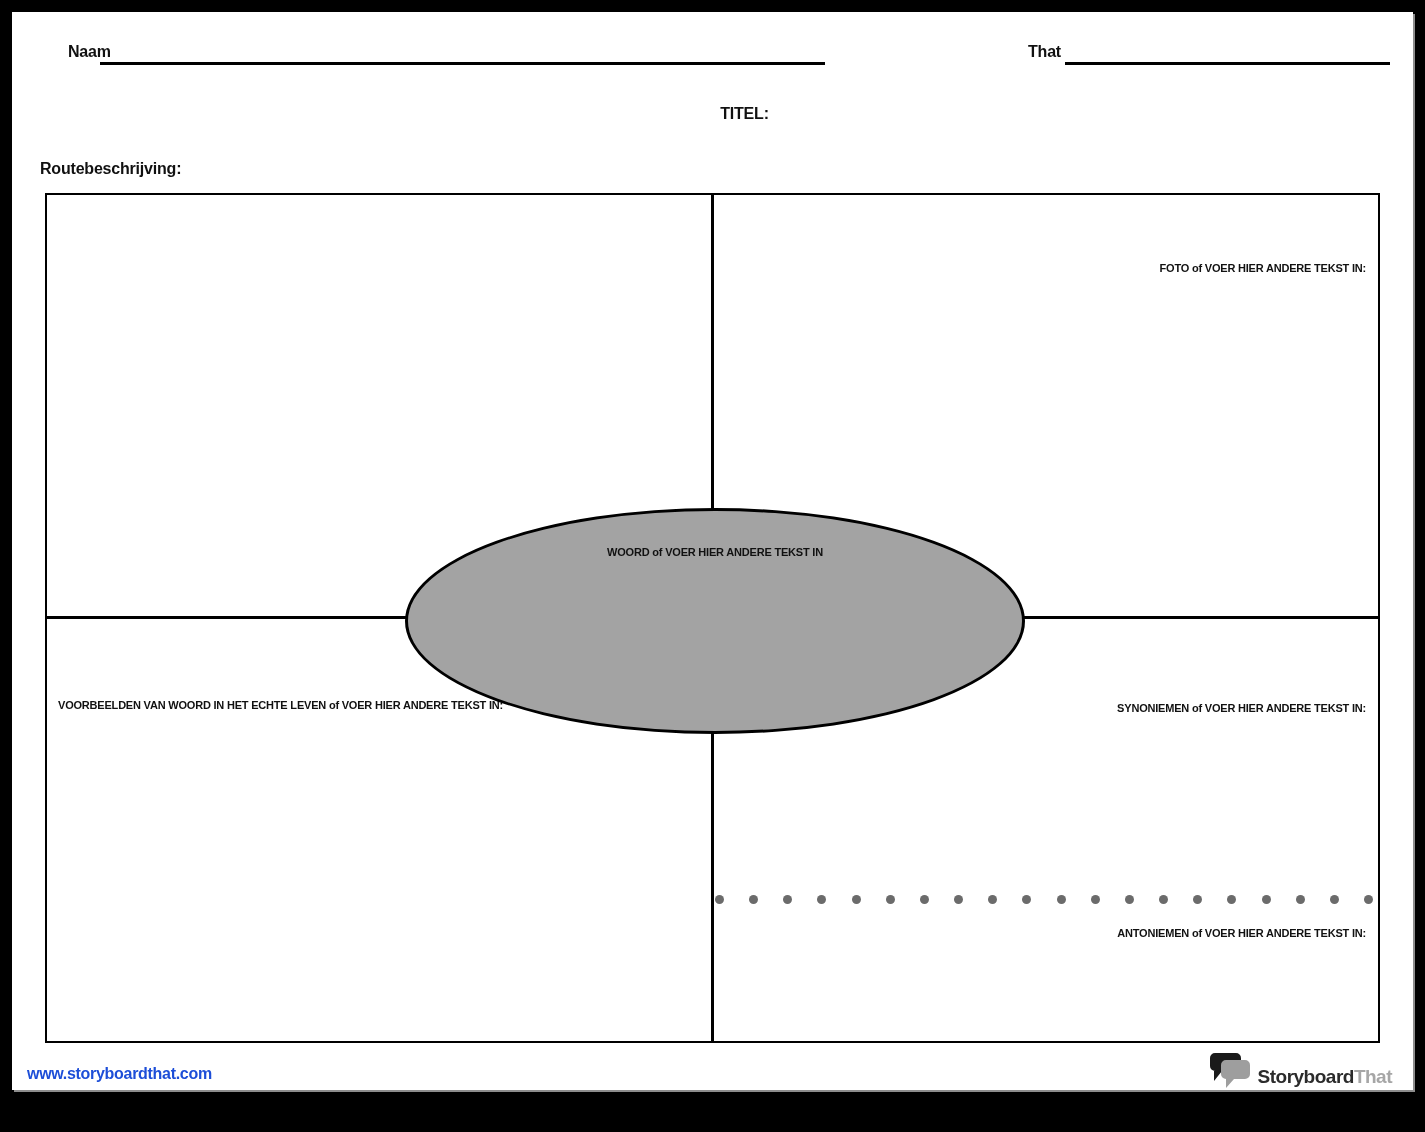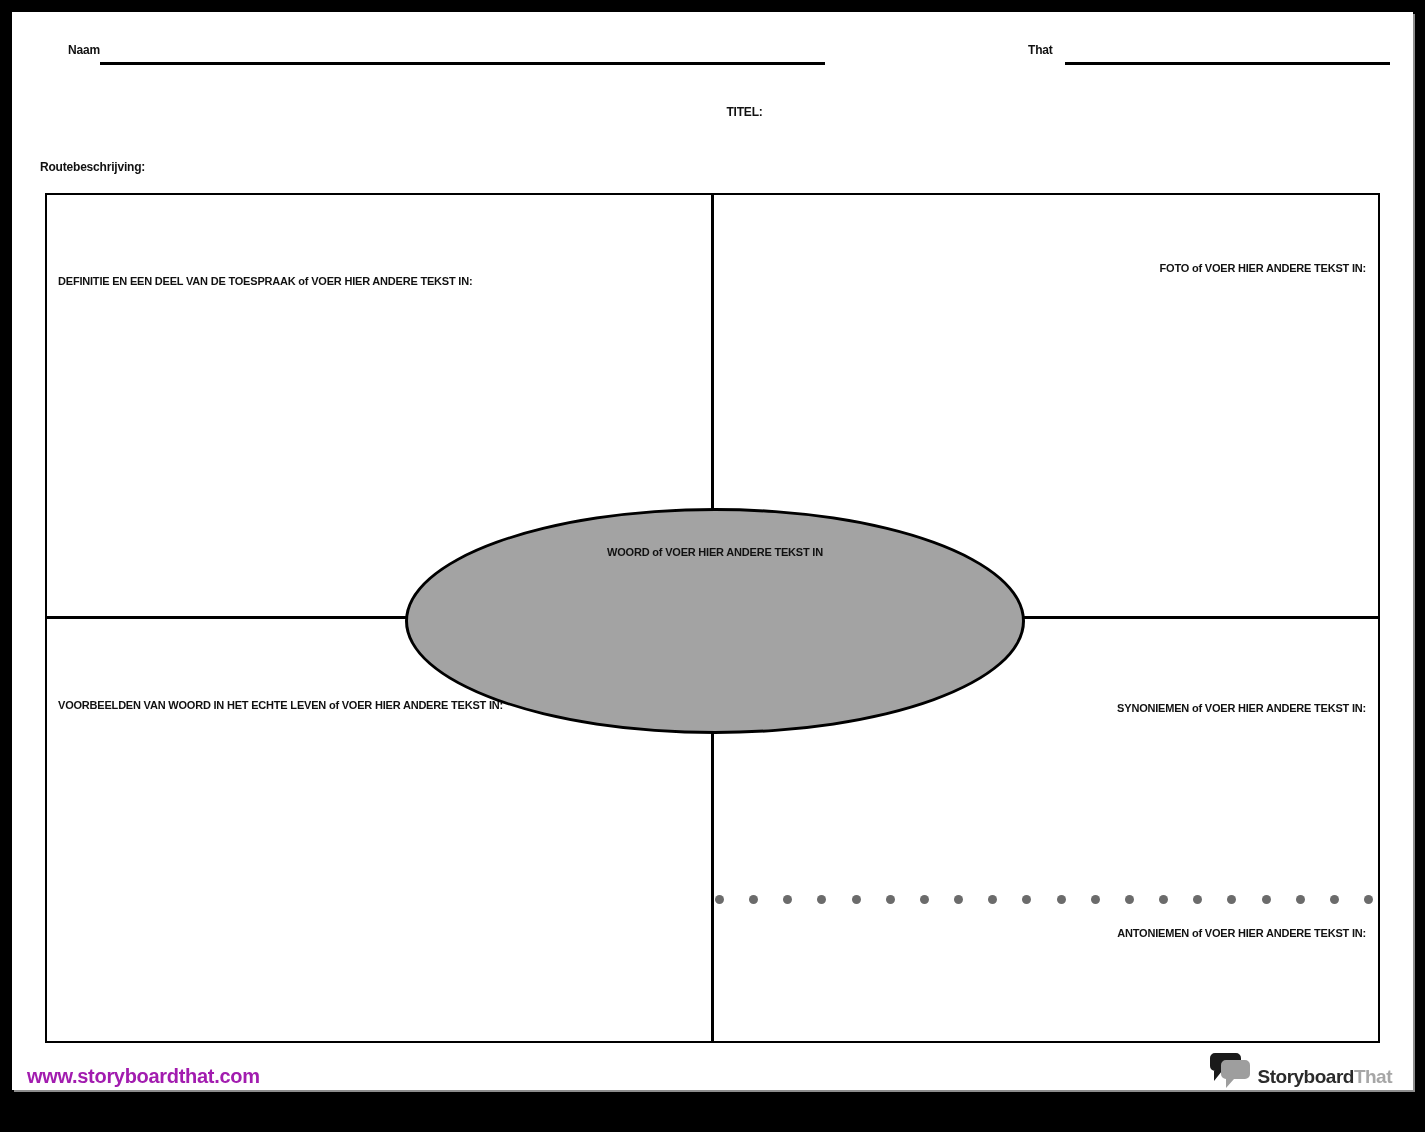--- a/index.html
+++ b/index.html
@@ -2,21 +2,21 @@
 <html style="--dot-color: #6b6b6b; --logo-secondary: #a6a6a6;"><head>
 <meta charset="utf-8">
 <style>
   html,body{margin:0;padding:0;background:#000;}
   .canvas{position:relative;width:1425px;height:1132px;background:#000;overflow:hidden;
           font-family:"Liberation Sans", sans-serif;}
   .page{position:absolute;left:12px;top:12px;width:1401px;height:1078px;background:#fff;
         box-shadow:2px 2px 0 #8d8d8d;}
   .lbl{position:absolute;font-weight:bold;color:#111;font-stretch:condensed;
        letter-spacing:-0.2px;white-space:nowrap;}
-  .small{font-size:12px;}
+  .small{font-size:16px;}
   .qlabel{font-size:11px;}
   .write-line{position:absolute;height:3px;background:#000;}
   
   .name-label{left:56px;top:31px;}
   .name-line{left:88px;top:50px;width:725px;}
   .date-label{left:1016px;top:31px;}
   .date-line{left:1053px;top:50px;width:325px;}
   .title-label{left:0;top:93px;width:100%;text-align:center;padding-left:32px;}
   .directions-label{left:28px;top:148px;}
   
@@ -37,21 +37,21 @@
   .quad-br .qlabel-syn{right:12px;top:35px;text-align:center;}
   .quad-br .qlabel-ant{right:12px;top:260px;}
   .dot-row{position:absolute;left:1px;top:228px;width:658px;height:9px;
            display:flex;justify-content:space-between;align-items:center;}
   .dot{width:9px;height:9px;border-radius:50%;background:var(--dot-color,#6b6b6b);flex:0 0 auto;}
   
   .center-ellipse{position:absolute;left:393px;top:496px;width:614px;height:220px;
                   border:3px solid #000;border-radius:50%;background:#a3a3a3;z-index:5;}
   .ellipse-label{position:absolute;left:0;top:35px;width:100%;text-align:center;}
   
-  .site-url{position:absolute;left:15px;top:1053px;font-weight:bold;font-size:20px;color:#a21caf;
+  .site-url{position:absolute;left:15px;top:1053px;font-weight:bold;font-size:16px;color:#1d4ed8;
             letter-spacing:-0.3px;}
   .logo{position:absolute;right:21px;top:1040px;display:flex;align-items:center;gap:7px;z-index:6;}
   .logo-text{font-size:19px;font-weight:bold;letter-spacing:-0.5px;white-space:nowrap;margin-top:8px;}
   .logo-primary{color:#2b2b2b;}
   .logo-secondary{color:var(--logo-secondary,#a6a6a6);}
 </style>
 </head>
 <body>
 
 <div class="canvas">
@@ -63,23 +63,20 @@
     <div class="lbl small date-label">That</div>
     <div class="write-line date-line"></div>
 
     <div class="lbl small title-label">TITEL:</div>
     <div class="lbl small directions-label">Routebeschrijving:</div>
 
     <div class="organizer-box"></div>
     <div class="v-divider"></div>
     <div class="h-divider"></div>
 
-    <div class="quad quad-tl">
-      <div class="lbl qlabel">DEFINITIE EN EEN DEEL VAN DE TOESPRAAK of VOER HIER ANDERE TEKST IN:</div>
-    </div>
 
     <div class="quad quad-tr">
       <div class="lbl qlabel">FOTO of VOER HIER ANDERE TEKST IN:</div>
     </div>
 
     <div class="quad quad-bl">
       <div class="lbl qlabel">VOORBEELDEN VAN WOORD IN HET ECHTE LEVEN of VOER HIER ANDERE TEKST IN:</div>
     </div>
 
     <div class="quad quad-br">

